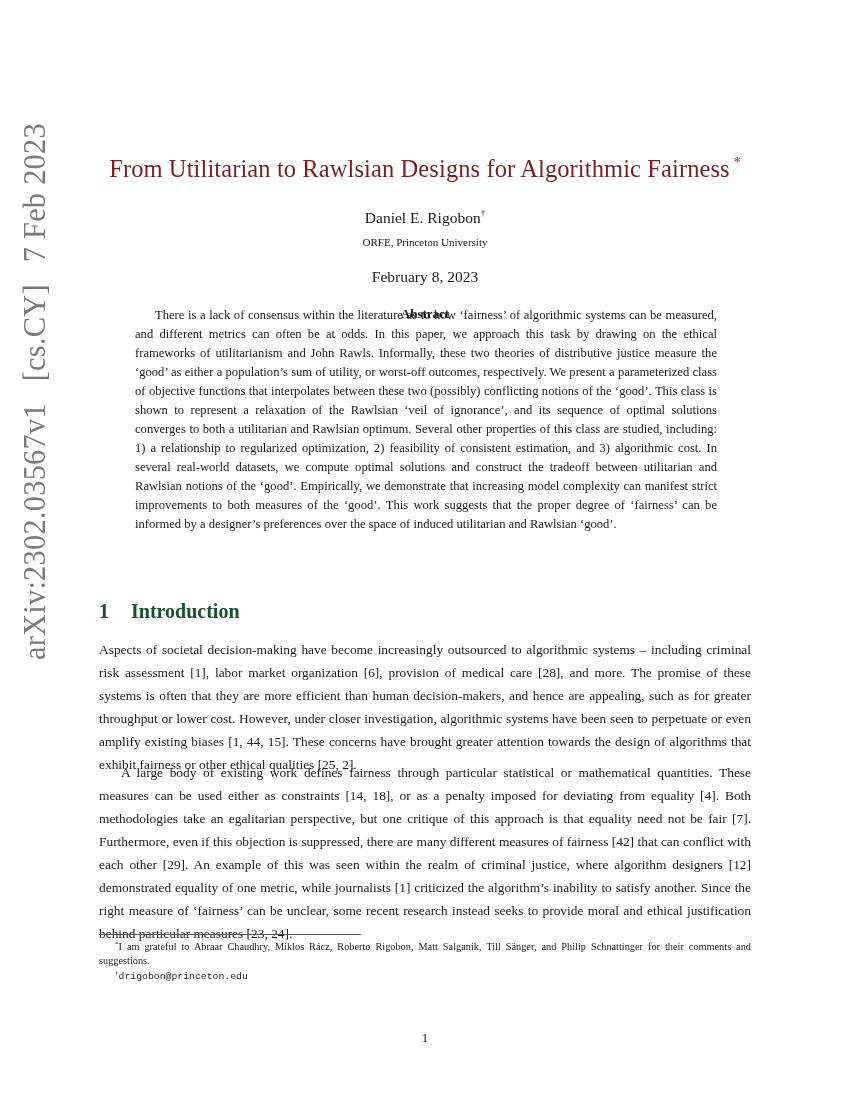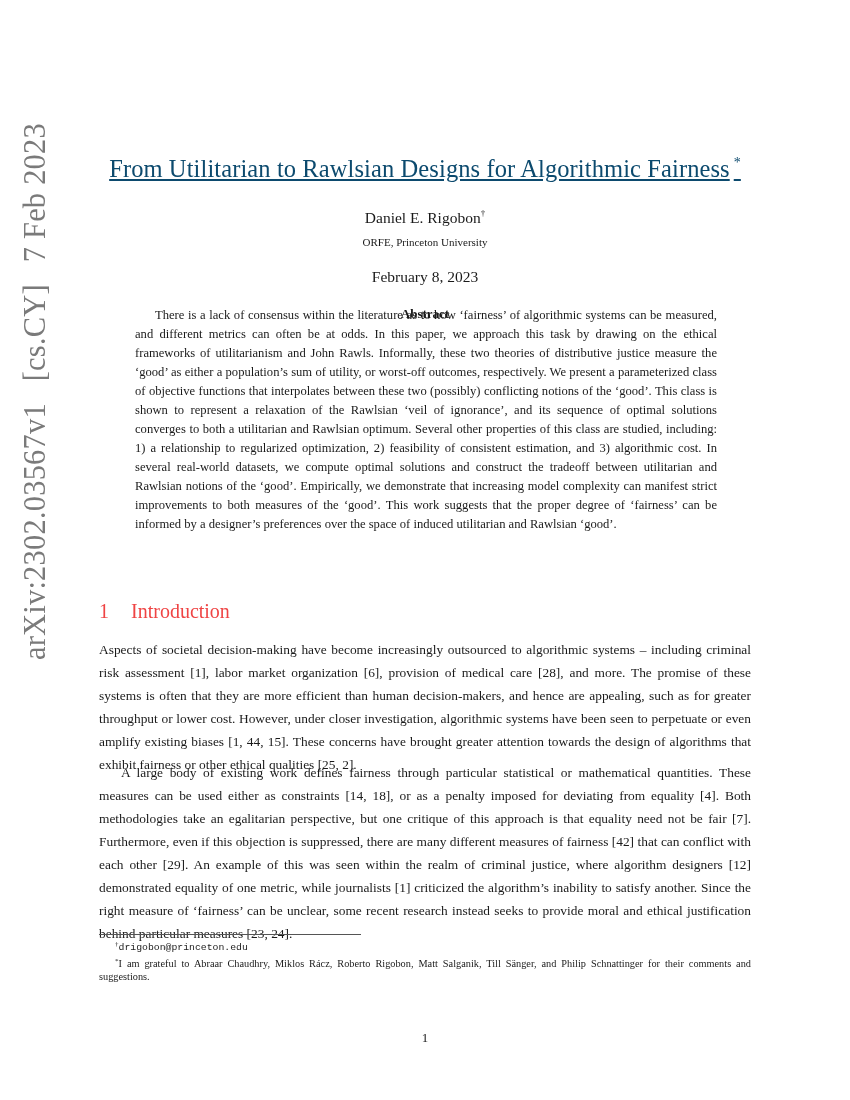--- a/index.html
+++ b/index.html
@@ -31,23 +31,22 @@
 
     .title-block {
       position: absolute;
       left: 0;
       width: 850px;
       text-align: center;
     }
     .title {
       top: 155px;
       font-size: 24.5px;
-      color: #0c4a6e;
+      color: #7f1d1d;
       letter-spacing: 0.1px;
-      text-decoration: underline;
     }
     .title sup {
       font-size: 14px;
       vertical-align: 10px;
       margin-left: 4px;
     }
     .author {
       top: 208px;
       font-size: 15.5px;
     }
@@ -78,22 +77,22 @@
       font-size: 12.6px;
       line-height: 19px;
       text-align: justify;
       text-indent: 20px;
     }
     .section-heading {
       position: absolute;
       top: 600px;
       left: 99px;
       font-size: 20px;
-      font-weight: normal;
-      color: #ef4444;
+      font-weight: bold;
+      color: #14532d;
     }
     .section-heading .num { margin-right: 22px; }
     .body-text {
       position: absolute;
       left: 99px;
       width: 652px;
       font-size: 13.4px;
       line-height: 23px;
       text-align: justify;
     }
@@ -156,20 +155,20 @@
 <div class="section-heading">
   <span class="num">1</span><span>Introduction</span>
 </div>
 
 <div class="body-text p1">Aspects of societal decision-making have become increasingly outsourced to algorithmic systems – including criminal risk assessment [1], labor market organization [6], provision of medical care [28], and more. The promise of these systems is often that they are more efficient than human decision-makers, and hence are appealing, such as for greater throughput or lower cost. However, under closer investigation, algorithmic systems have been seen to perpetuate or even amplify existing biases [1, 44, 15]. These concerns have brought greater attention towards the design of algorithms that exhibit fairness or other ethical qualities [25, 2].</div>
 <div class="body-text p2">A large body of existing work defines fairness through particular statistical or mathematical quantities. These measures can be used either as constraints [14, 18], or as a penalty imposed for deviating from equality [4]. Both methodologies take an egalitarian perspective, but one critique of this approach is that equality need not be fair [7]. Furthermore, even if this objection is suppressed, there are many different measures of fairness [42] that can conflict with each other [29]. An example of this was seen within the realm of criminal justice, where algorithm designers [12] demonstrated equality of one metric, while journalists [1] criticized the algorithm’s inability to satisfy another. Since the right measure of ‘fairness’ can be unclear, some recent research instead seeks to provide moral and ethical justification behind particular measures [23, 24].</div>
 
 <div class="footnote-rule"></div>
 <div class="footnotes">
   <div class="fn">
-    <sup>†</sup><span class="mono">drigobon@princeton.edu</span>
+    <sup>*</sup><span>I am grateful to Abraar Chaudhry, Miklos Rácz, Roberto Rigobon, Matt Salganik, Till Sänger, and Philip Schnattinger for their comments and suggestions.</span>
   </div>
   <div class="fn">
-    <sup>*</sup><span>I am grateful to Abraar Chaudhry, Miklos Rácz, Roberto Rigobon, Matt Salganik, Till Sänger, and Philip Schnattinger for their comments and suggestions.</span>
+    <sup>†</sup><span class="mono">drigobon@princeton.edu</span>
   </div>
 </div>
 
 <div class="page-number">1</div>
 
 </body></html>

